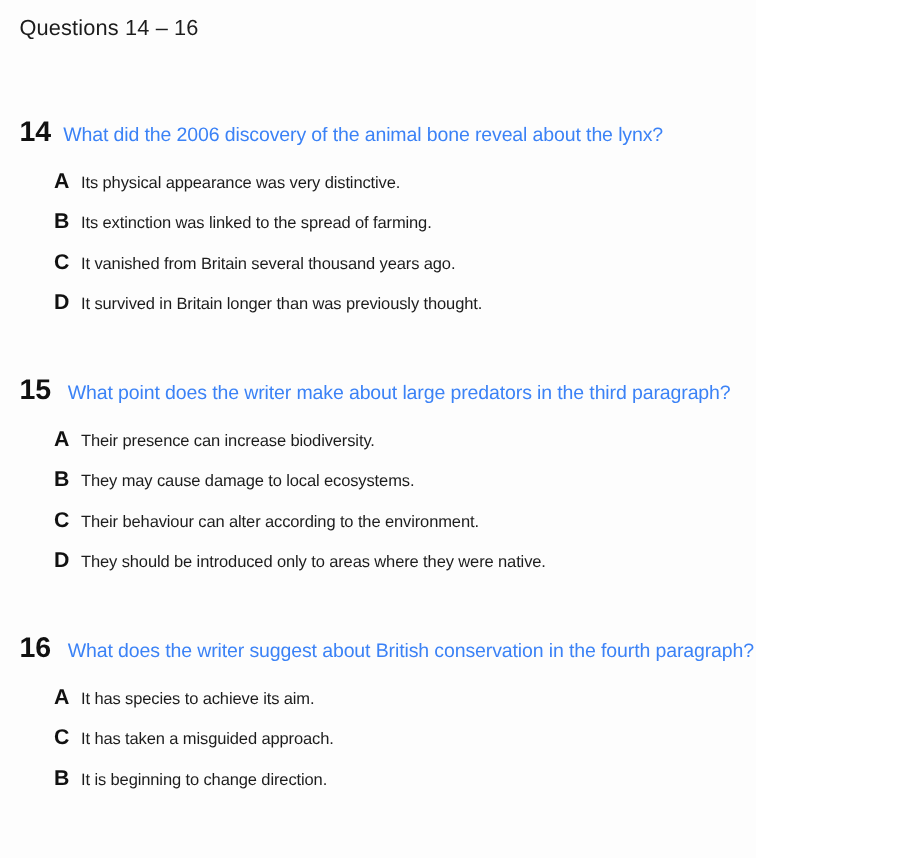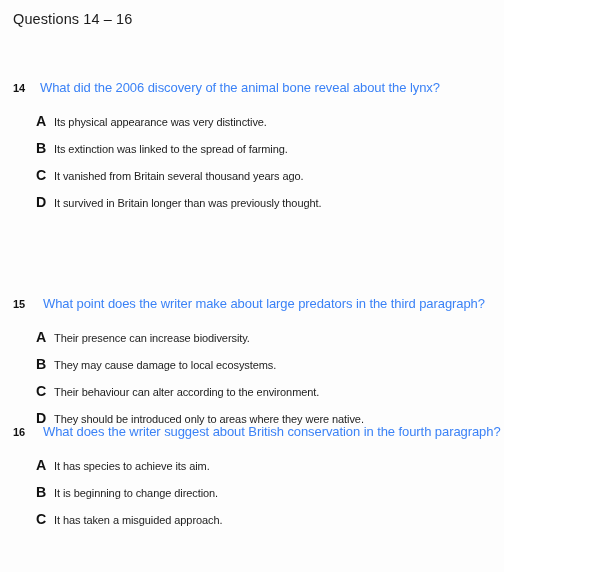--- a/index.html
+++ b/index.html
@@ -51,33 +51,33 @@
     font-style: italic;
   }
 
   
   .qblock {
     position: absolute;
     left: 0;
     width: 600px;
   }
   #qblock-0 { top: 78px; }
-  #qblock-1 { top: 250px; margin-top: 44px; }
+  #qblock-1 { top: 250px; }
   #qblock-2 { top: 422px; }
 
   .qline {
     position: relative;
     height: 28px;
     padding-left: 13px;
     white-space: nowrap;
   }
   .qnum {
     display: inline-block;
     font-weight: bold;
-    font-size: 11px;
+    font-size: 19px;
     color: #111;
     min-width: 19px;
   }
   .qtext {
     display: inline-block;
     font-size: 13px;
     color: #3b82f6;
     padding-left: 8px;
     letter-spacing: -0.08px;
     text-align: center;
@@ -159,21 +159,21 @@
 
   <div class="qblock" id="qblock-2">
     <div class="qline wide">
       <span class="qnum">16</span><span class="qtext">What does the writer suggest about British conservation in the fourth paragraph?</span>
     </div>
     <div class="options">
       <div class="optrow">
         <span class="optletter">A</span><span class="opttext">It has species to achieve its aim.</span>
       </div>
       <div class="optrow">
-        <span class="optletter">B</span><span class="opttext">It is beginning to change direction.</span>
+        <span class="optletter">C</span><span class="opttext">It has taken a misguided approach.</span>
       </div>
       <div class="optrow">
-        <span class="optletter">C</span><span class="opttext">It has taken a misguided approach.</span>
+        <span class="optletter">B</span><span class="opttext">It is beginning to change direction.</span>
       </div>
     </div>
   </div>
 
 </div>
 
 </body></html>

